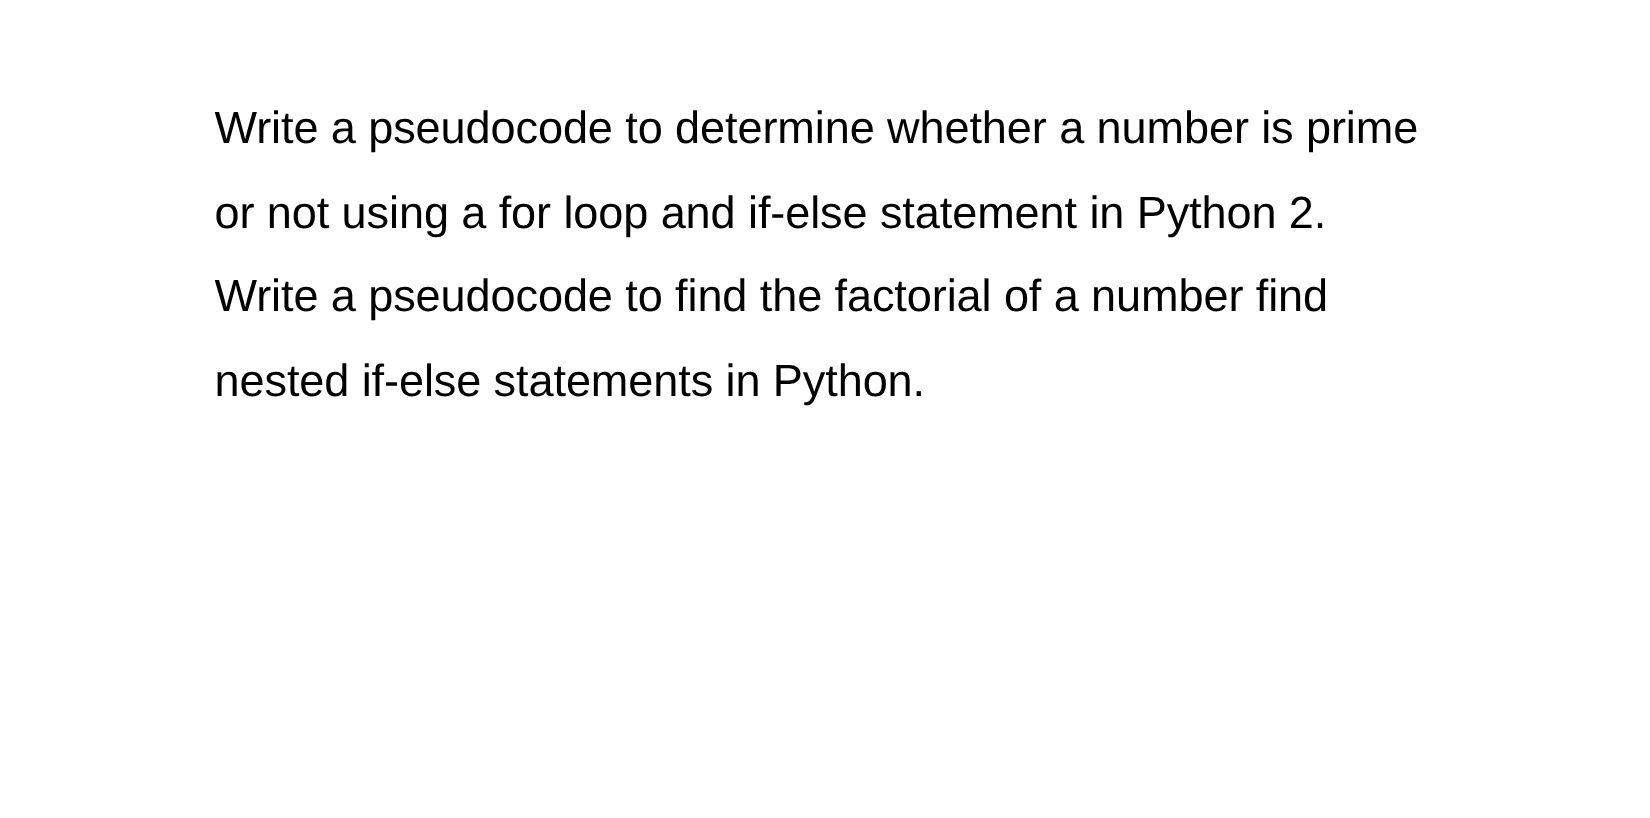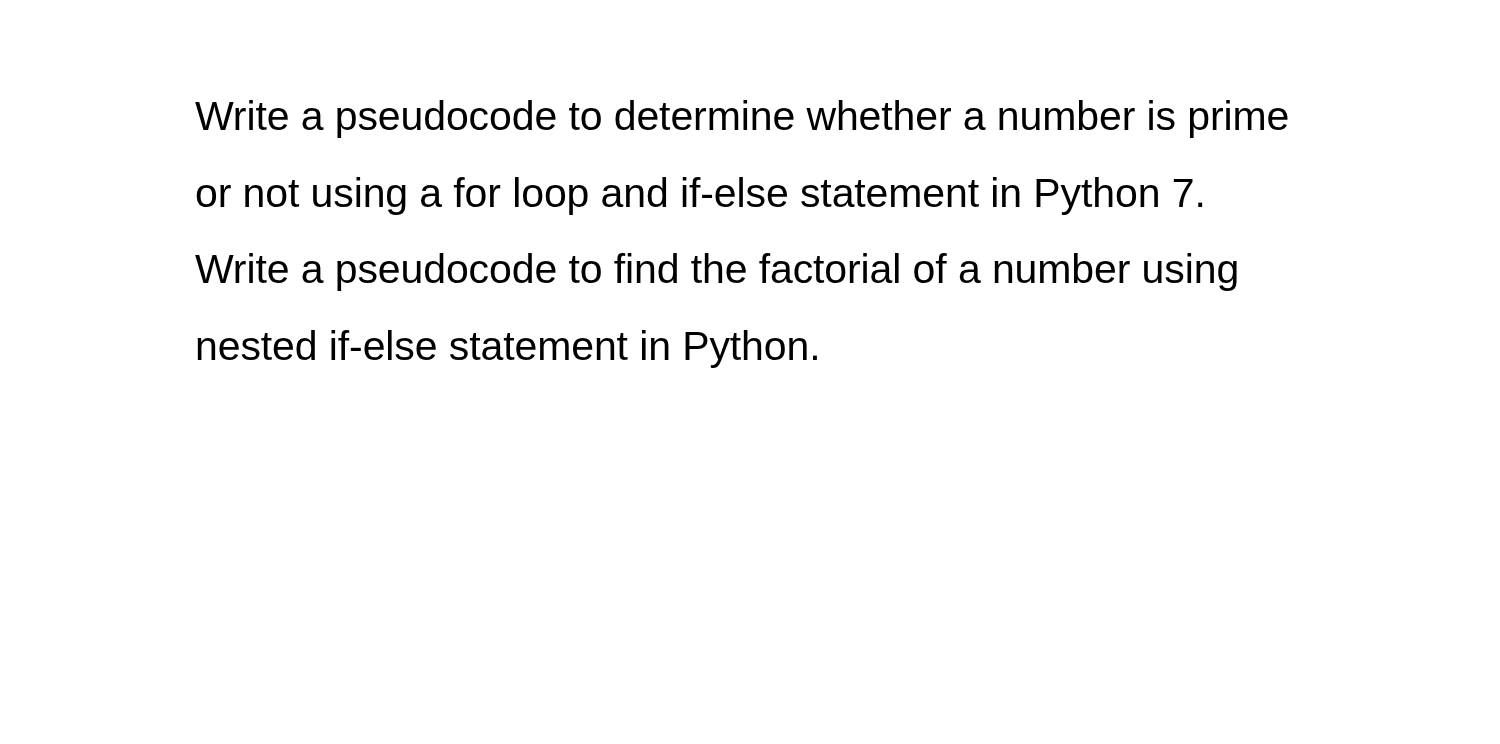--- a/index.html
+++ b/index.html
@@ -26,15 +26,15 @@
       letter-spacing: -0.1px;
     }
     .paragraph {
       display: block;
     }
   </style>
 </head>
 <body>
 
 <div class="content">
-  <span class="paragraph">Write a pseudocode to determine whether a number is prime or not using a for loop and if-else statement in Python 7.</span>
-  <span class="paragraph">Write a pseudocode to find the factorial of a number using nested if-else statement in Python.</span>
+  <span class="paragraph">Write a pseudocode to determine whether a number is prime or not using a for loop and if-else statement in Python 2.</span>
+  <span class="paragraph">Write a pseudocode to find the factorial of a number find nested if-else statements in Python.</span>
 </div>
 
 </body></html>

